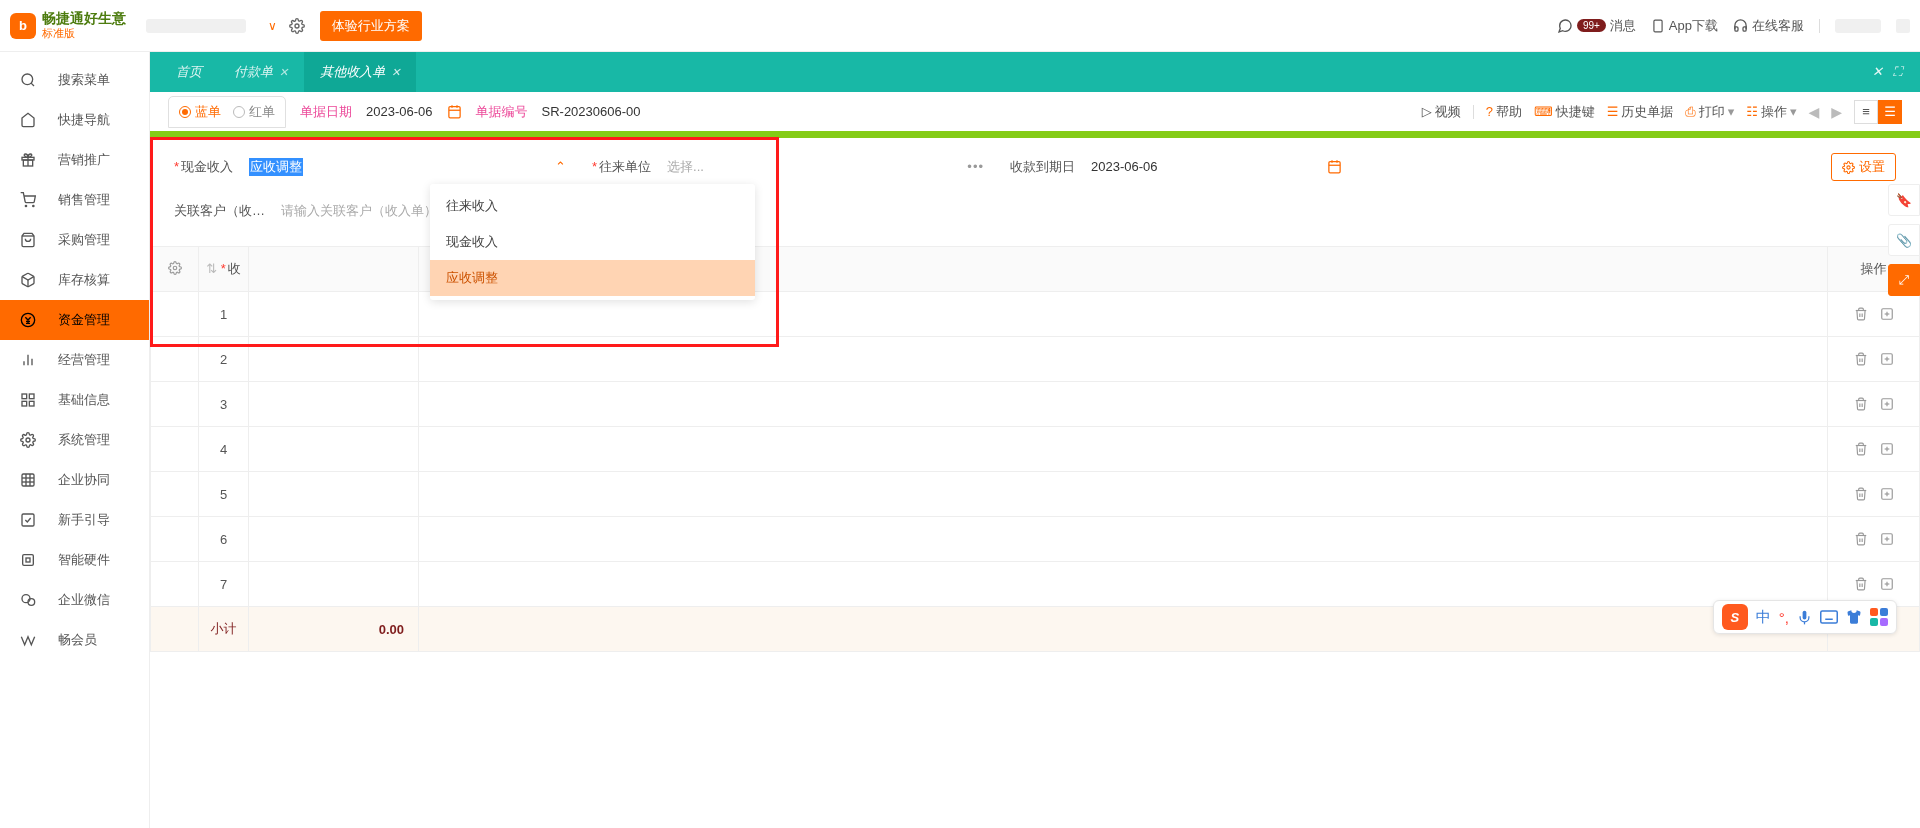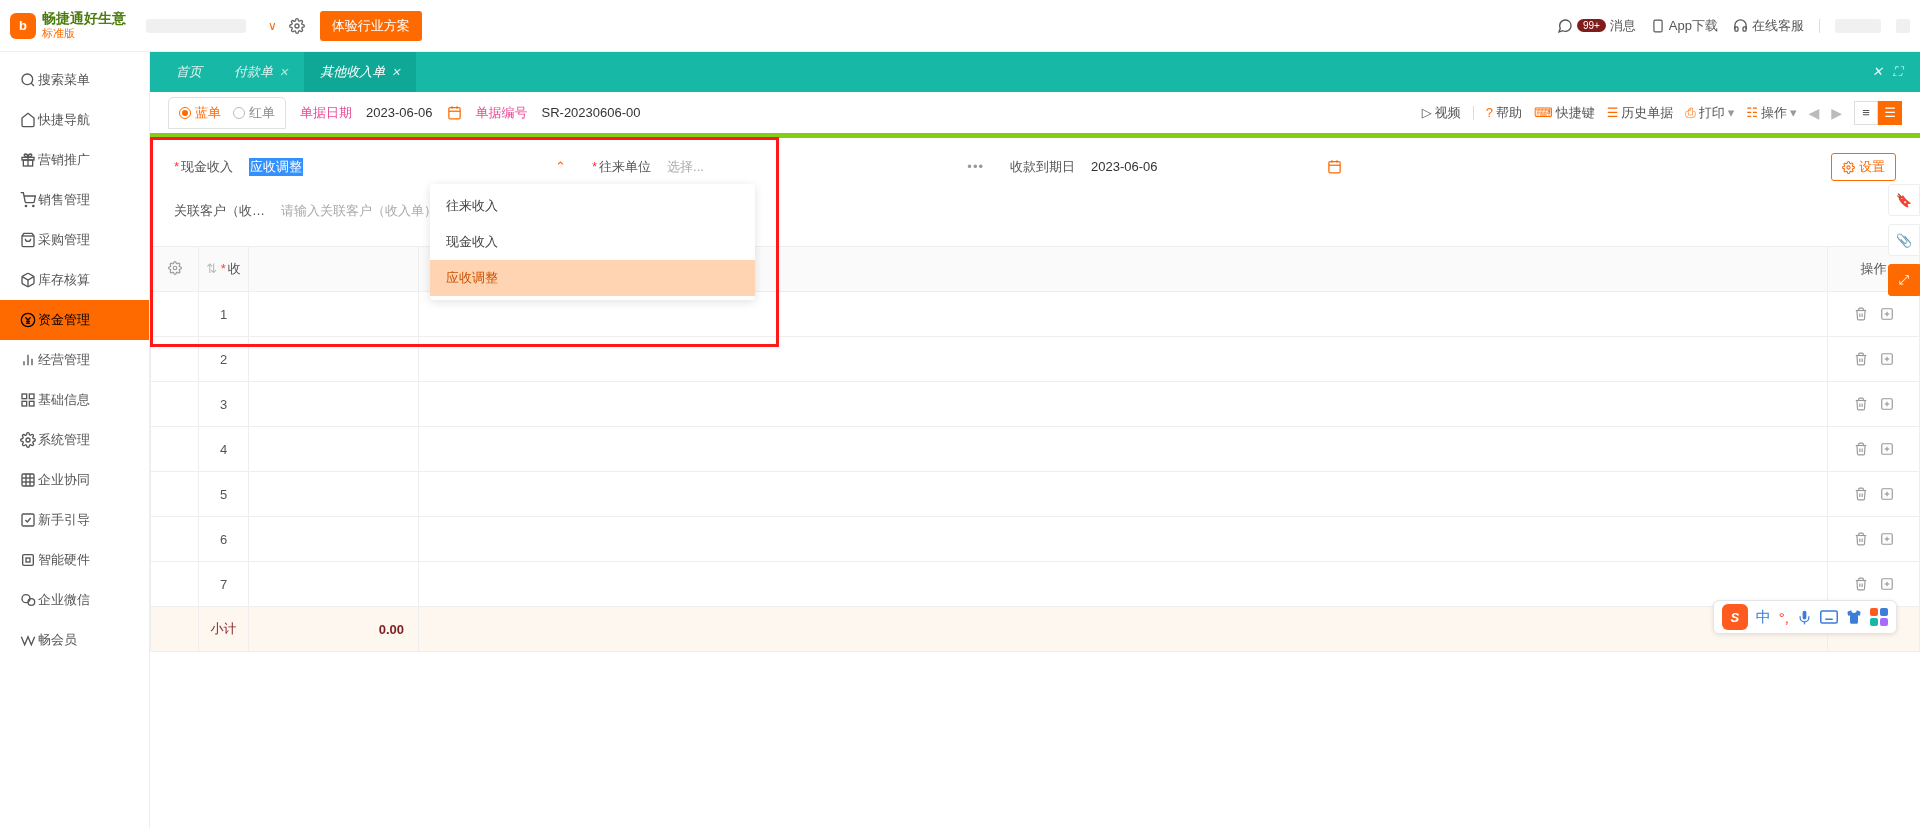--- a/index.html
+++ b/index.html
@@ -17,34 +17,34 @@
 
 .header-right { margin-left: auto; display: flex; align-items: center; gap: 15px; color: #555; }
 .header-right .item { display: flex; align-items: center; gap: 4px; cursor: pointer; }
 .badge { background: #7f1d1d; color: #fff; font-size: 10px; padding: 1px 6px; border-radius: 8px; }
 .avatar-block { width: 46px; height: 14px; background: #f0f0f0; border-radius: 3px; }
 .avatar-caret { width: 14px; height: 14px; background: #f0f0f0; border-radius: 2px; }
 
 .layout { display: flex; height: calc(100vh - 52px); }
 
 .sidebar { width: 150px; background: #fff; border-right: 1px solid #eee; padding-top: 8px; }
-.nav-item { display: flex; align-items: center; padding: 11px 20px; color: #555; cursor: pointer; gap: 2px; }
+.nav-item { display: flex; align-items: center; padding: 11px 20px; color: #555; cursor: pointer; gap: 22px; }
 .nav-item.active { background: #ff6a00; color: #000000; }
 .nav-icon { width: 16px; height: 16px; display: inline-flex; align-items: center; justify-content: center; }
 
 .main { flex: 1; background: #f5f5f5; display: flex; flex-direction: column; position: relative; }
 
 .tab-bar { height: 40px; background: #18b8a6; display: flex; align-items: center; padding: 0 10px; font-style: italic; }
 .tab { padding: 0 16px; height: 40px; display: flex; align-items: center; color: rgba(255,255,255,0.85); cursor: pointer; gap: 6px; }
 .tab.active { background: #0fa896; color: #fff; }
 .tab .close-x { font-size: 11px; opacity: 0.8; }
 .tab-bar-right { margin-left: auto; display: flex; gap: 10px; color: #fff; padding-right: 8px; }
 .tab-bar-right .tb-icon { cursor: pointer; opacity: 0.9; }
 
-.toolbar { height: 46px; background: #fff; display: flex; align-items: center; padding: 0 18px; gap: 14px; border-bottom: 5px solid #84cc16; }
+.toolbar { height: 46px; background: #fff; display: flex; align-items: center; padding: 0 18px; gap: 14px; border-bottom: 7px solid #84cc16; }
 .radio-group { display: flex; align-items: center; gap: 12px; border: 1px solid #e0e0e0; border-radius: 5px 5px 0 0; padding: 6px 10px; background: #fff; }
 .radio-opt { display: flex; align-items: center; gap: 4px; color: #888; cursor: pointer; }
 .radio-opt.sel { color: #ff6a00; }
 .radio-circle { width: 12px; height: 12px; border: 1px solid #bbb; border-radius: 50%; display: inline-flex; align-items: center; justify-content: center; }
 .radio-opt.sel .radio-circle { border-color: #ff6a00; }
 .radio-opt.sel .radio-circle::after { content: ""; width: 6px; height: 6px; background: #ff6a00; border-radius: 50%; }
 
 .field-label { color: #ec4899; }
 .date-val, .code-val { color: #333; }
 .cal-icon { color: #ff6a00; }

